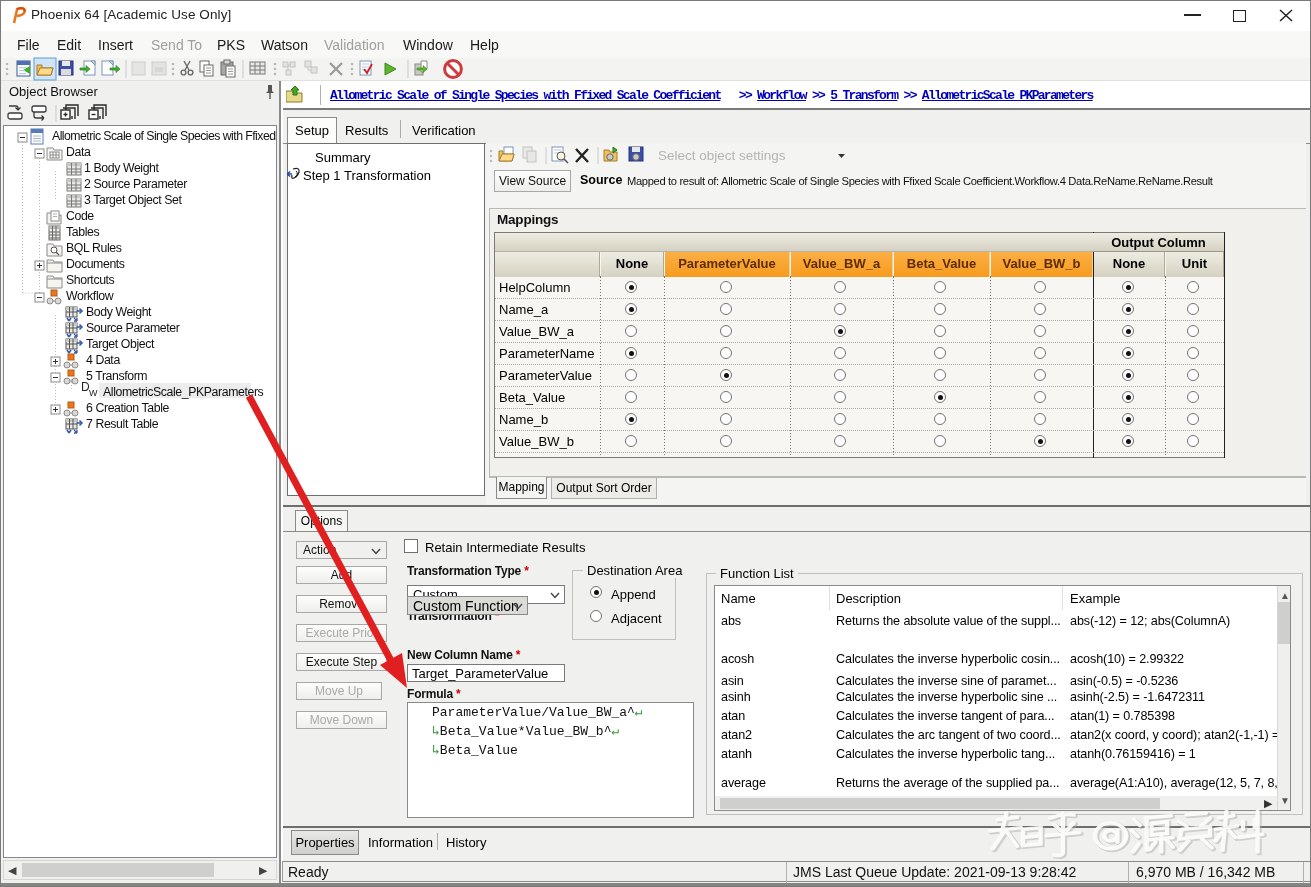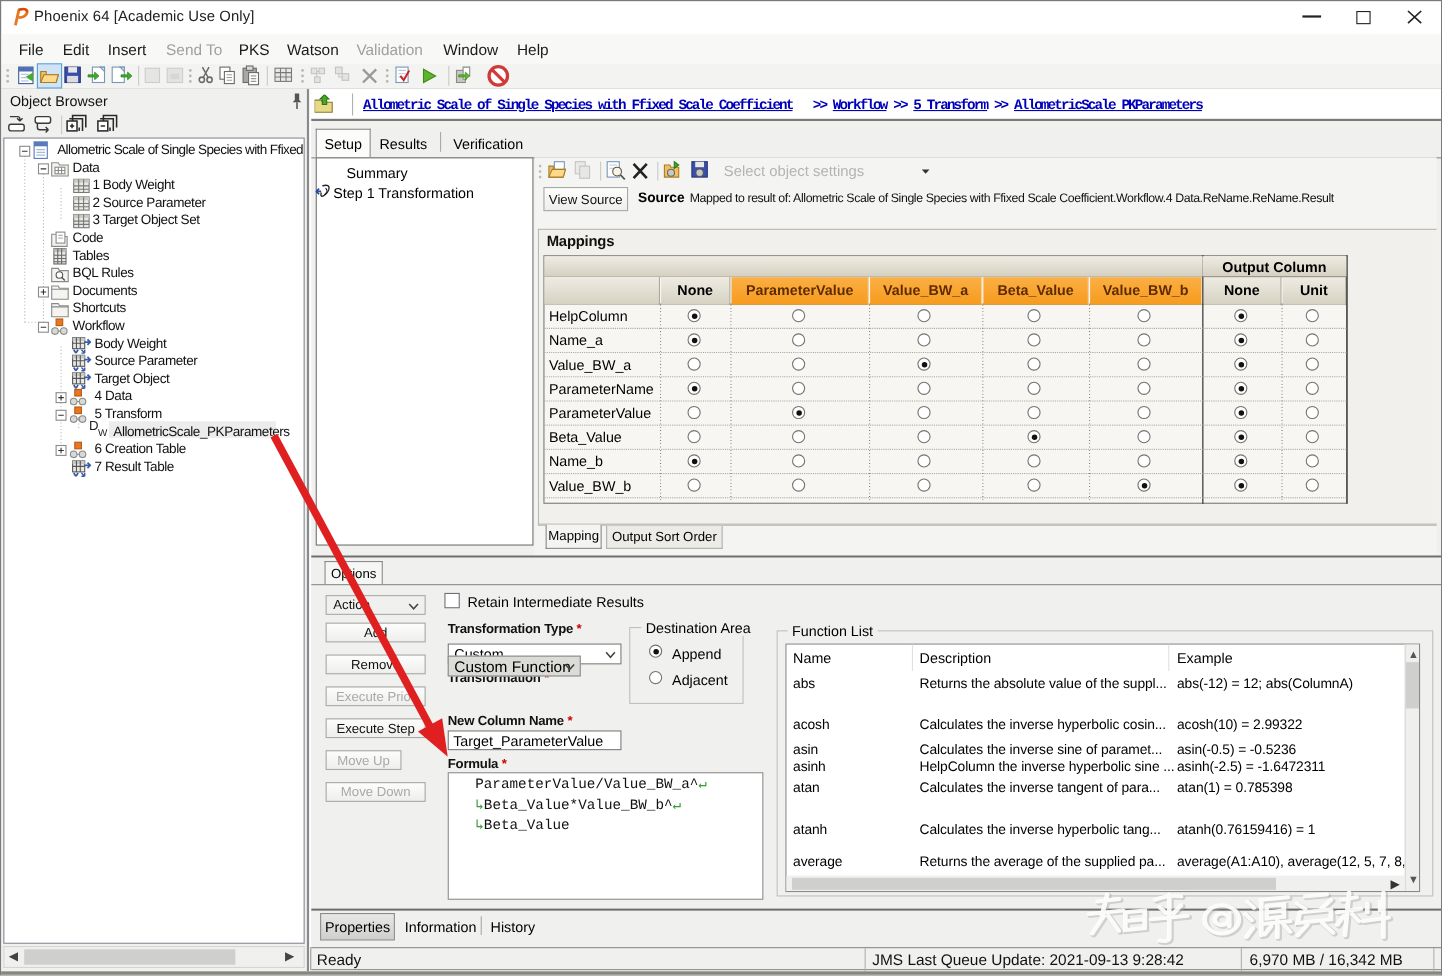--- a/index.html
+++ b/index.html
@@ -544,21 +544,21 @@
 <div class="abs" style="left:295px;top:510px;width:53px;height:21px;background:#f6f6f4;border:1px solid #8a8a8a;border-bottom:none;text-align:center;line-height:20px;font-size:12px">Options</div>
 <div class="abs" style="left:283px;top:531px;width:1028px;height:1px;background:#8a8a8a"></div>
 
 <div class="btn" style="left:296px;top:541px;width:91px;height:18px;line-height:17px;text-align:left;padding-left:6px;background:#f0f0ee">Action<svg style="position:absolute;right:5px;top:6px" width="10" height="7" viewBox="0 0 10 7">
       <path d="M1 1 L5 5.5 L9 1" stroke="#444" stroke-width="1.4" fill="none"></path>
     </svg></div>
 <div class="btn" style="left:296px;top:566px;width:91px;height:18px;line-height:17px">Add</div>
 <div class="btn" style="left:296px;top:595px;width:91px;height:18px;line-height:17px">Remove</div>
 <div class="btn btn-dis" style="left:296px;top:624px;width:91px;height:18px;line-height:17px">Execute Prior</div>
 <div class="btn" style="left:296px;top:653px;width:91px;height:18px;line-height:17px">Execute Step</div>
-<div class="btn btn-dis" style="left:296px;top:682px;width:69px;height:18px;line-height:17px">Move Up</div>
+<div class="btn btn-dis" style="left:296px;top:682px;width:86px;height:18px;line-height:17px">Move Up</div>
 <div class="btn btn-dis" style="left:296px;top:711px;width:91px;height:18px;line-height:17px">Move Down</div>
 
 <div class="abs" style="left:404px;top:539px;width:14px;height:14px;background:#fff;border:1px solid #707070"></div>
 <div class="abs" style="left:425px;top:540px;font-size:13px">Retain Intermediate Results</div>
 
 <div class="lbl" style="left:407px;top:564px">Transformation Type <span class="red-star">*</span></div>
 <div class="abs" style="left:407px;top:585px;width:158px;height:19px;background:#fff;border:1px solid #7a7a7a;font-size:13px;line-height:18px;padding-left:5px">Custom<svg style="position:absolute;right:4px;top:6px" width="10" height="7" viewBox="0 0 10 7">
       <path d="M1 1 L5 5.5 L9 1" stroke="#444" stroke-width="1.4" fill="none"></path>
     </svg></div>
 <div class="lbl" style="left:407px;top:609px">Transformation <span class="red-star">*</span></div>
@@ -600,27 +600,32 @@
       <b>Calculates the inverse hyperbolic cosin...</b>
       <u>acosh(10) = 2.99322</u>
     </div>
  <div class="frow" style="top:60px">
       <i>asin</i>
       <b>Calculates the inverse sine of paramet...</b>
       <u>asin(-0.5) = -0.5236</u>
     </div>
  <div class="frow" style="top:76px">
       <i>asinh</i>
-      <b>HelpColumn the inverse hyperbolic sine ...</b>
+      <b>Calculates the inverse hyperbolic sine ...</b>
       <u>asinh(-2.5) = -1.6472311</u>
     </div>
  <div class="frow" style="top:95px">
       <i>atan</i>
       <b>Calculates the inverse tangent of para...</b>
       <u>atan(1) = 0.785398</u>
+    </div>
+ <div class="frow" style="top:114px">
+      <i>atan2</i>
+      <b>Calculates the arc tangent of two coord...</b>
+      <u>atan2(x coord, y coord); atan2(-1,-1) =</u>
     </div>
  <div class="frow" style="top:133px">
       <i>atanh</i>
       <b>Calculates the inverse hyperbolic tang...</b>
       <u>atanh(0.76159416) = 1</u>
     </div>
  <div class="frow" style="top:162px">
       <i>average</i>
       <b>Returns the average of the supplied pa...</b>
       <u>average(A1:A10), average(12, 5, 7, 8, 1</u>

